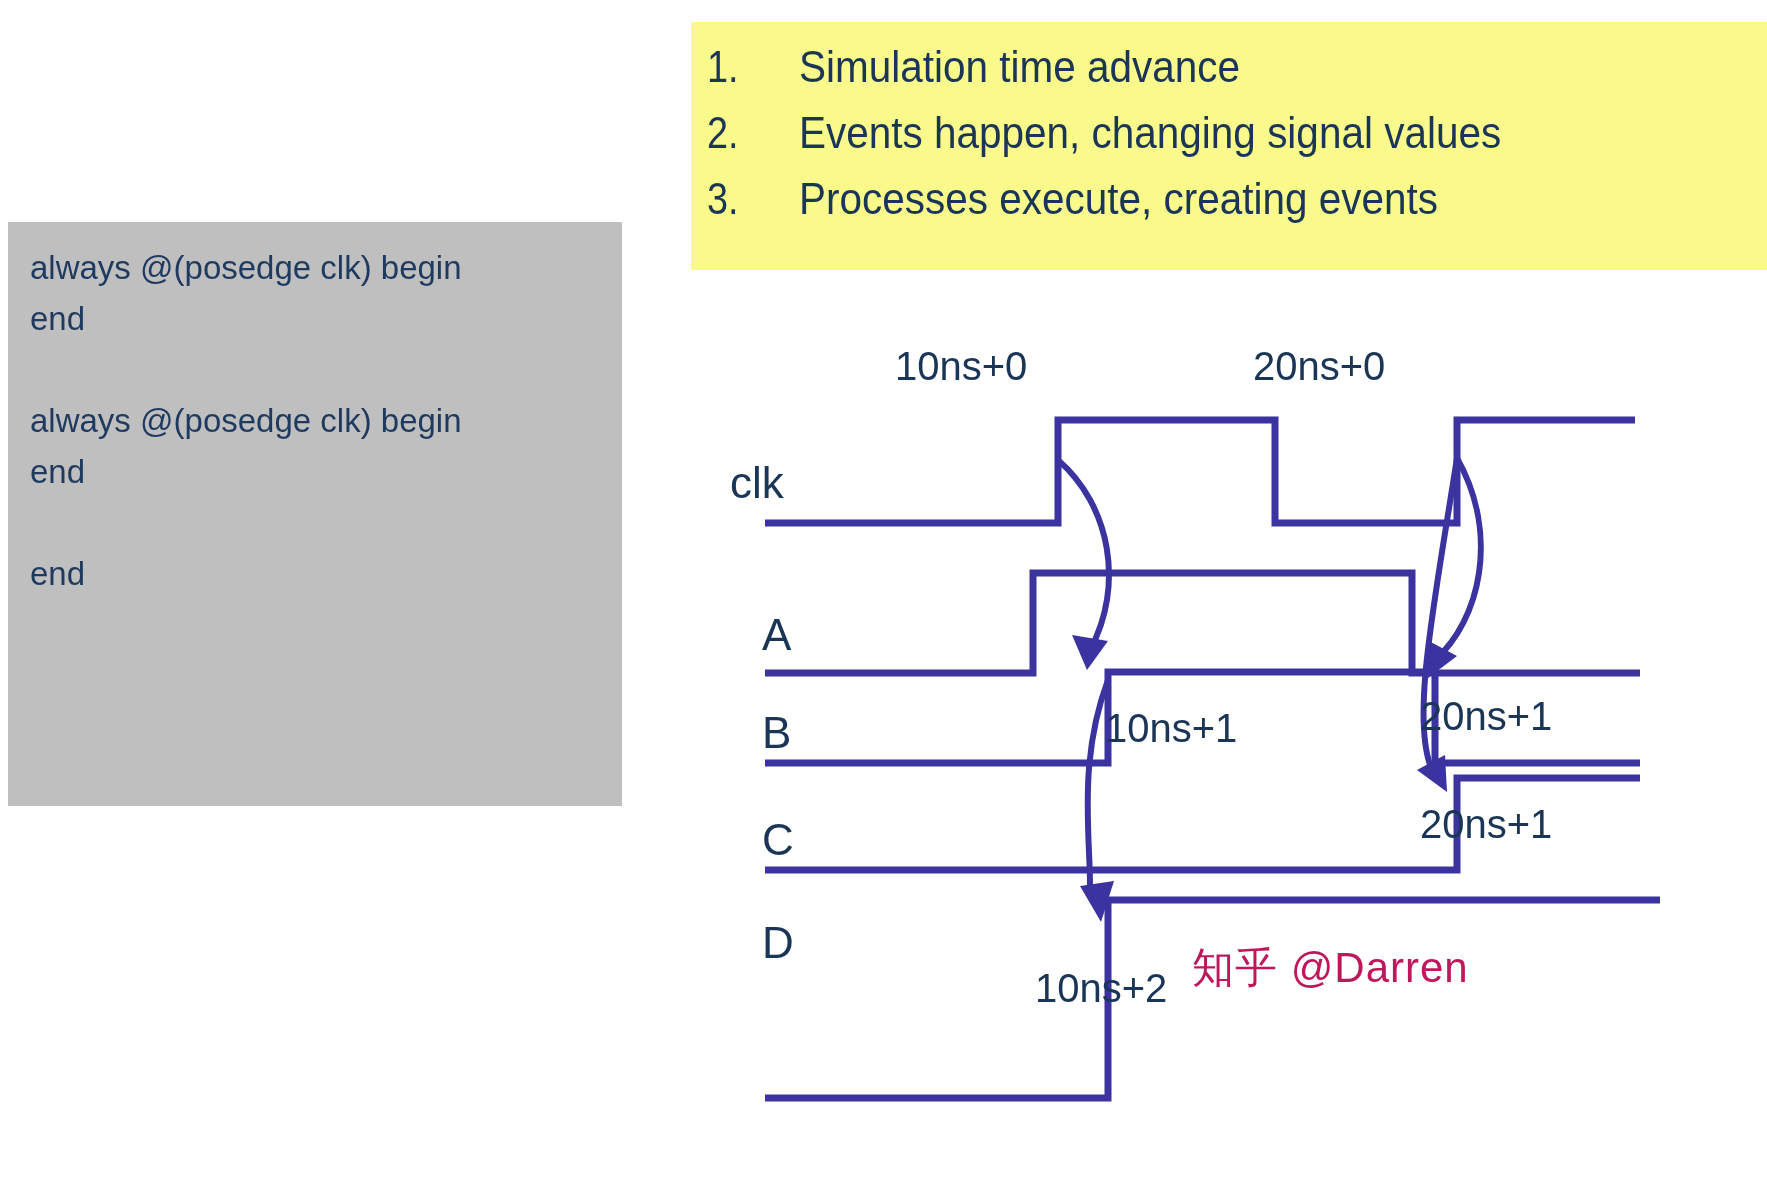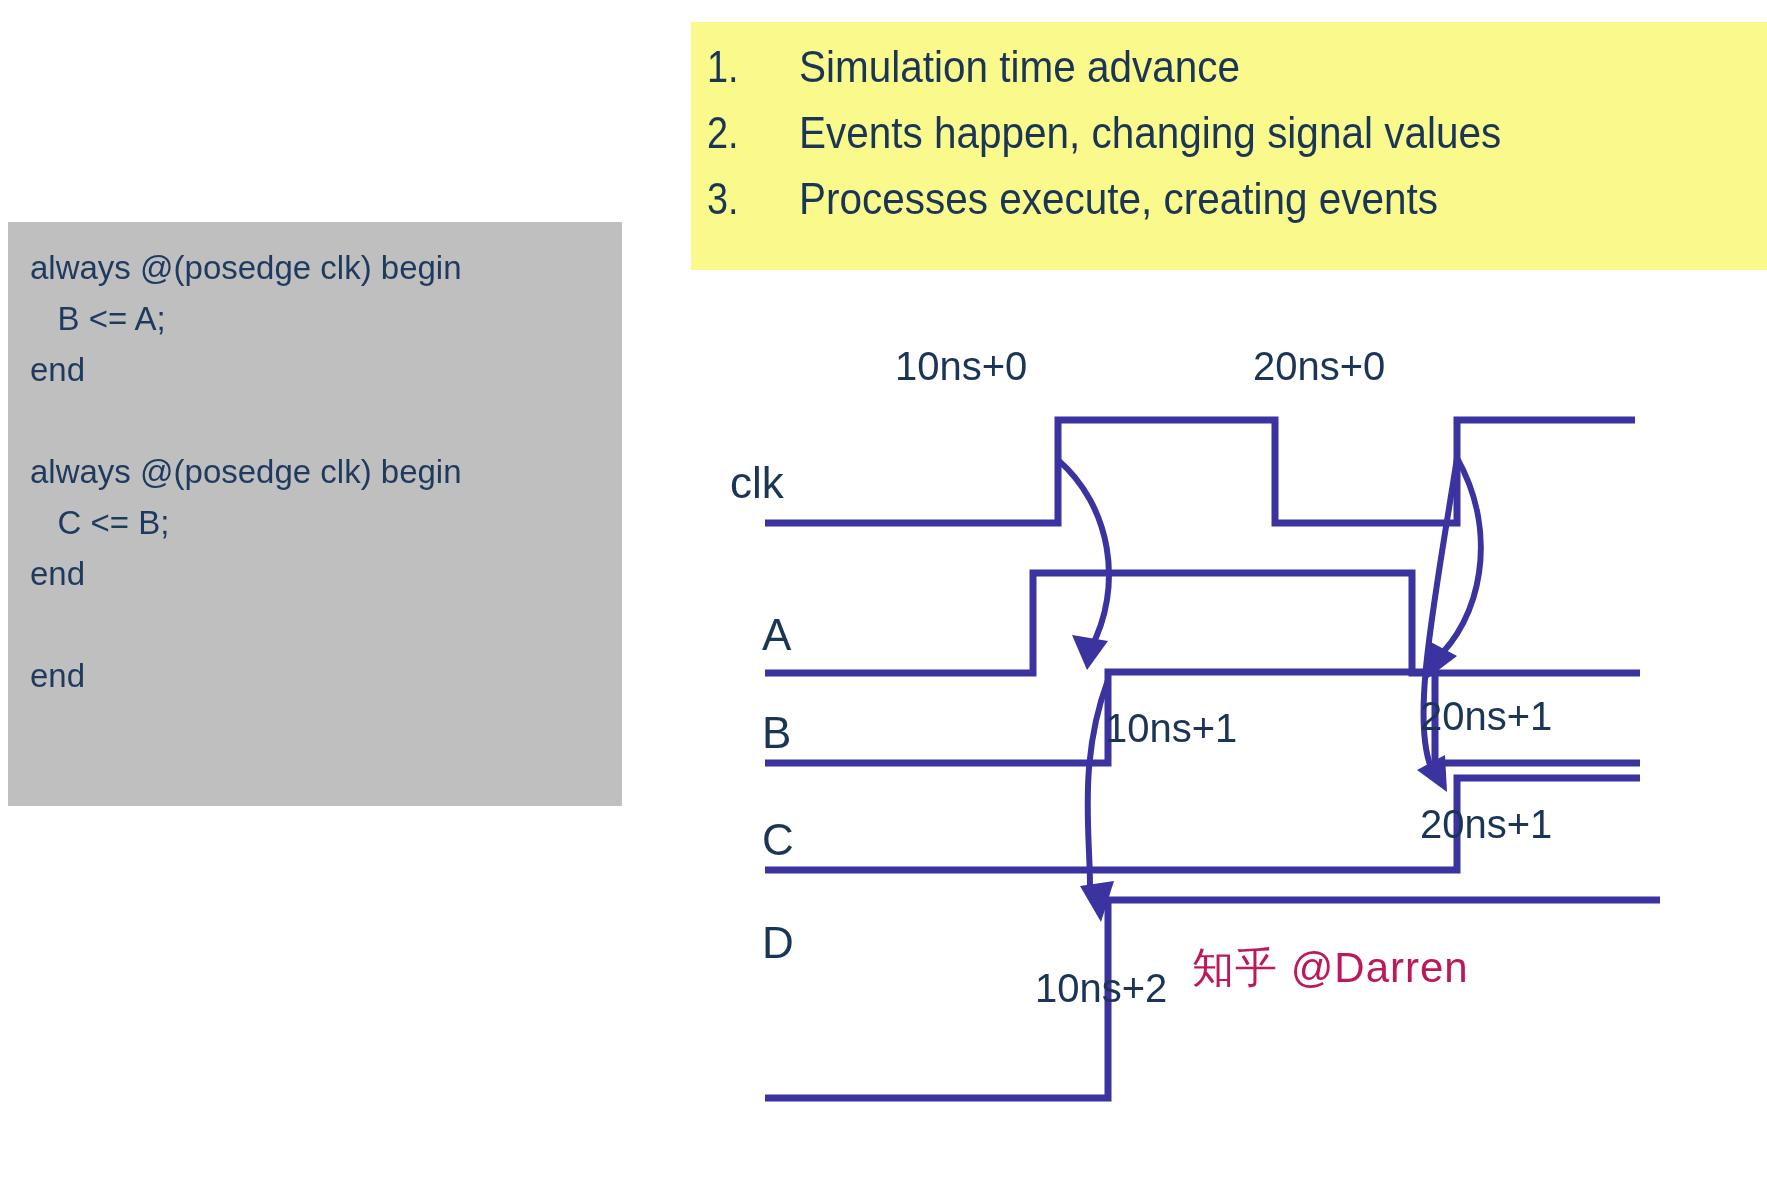--- a/index.html
+++ b/index.html
@@ -120,25 +120,23 @@
     white-space: nowrap;
     font-family: "Liberation Sans", sans-serif;
   }
   #watermark .zh { font-family: "DejaVu Sans", sans-serif; }
 </style>
 </head>
 <body>
 
 <div id="code-panel">
   <div class="code-line">always @(posedge clk) begin</div>
-  <div class="code-line">   B &lt;= A;</div>
   <div class="code-line">end</div>
   <div class="code-line blank"></div>
   <div class="code-line">always @(posedge clk) begin</div>
-  <div class="code-line">   C &lt;= B;</div>
   <div class="code-line">end</div>
   <div class="code-line blank"></div>
   <div class="code-line">end</div>
 </div>
 
 <div id="steps-box">
   <div class="step-row">
     <div class="step-num">1.</div>
     <div class="step-text">Simulation time advance</div>
   </div>

